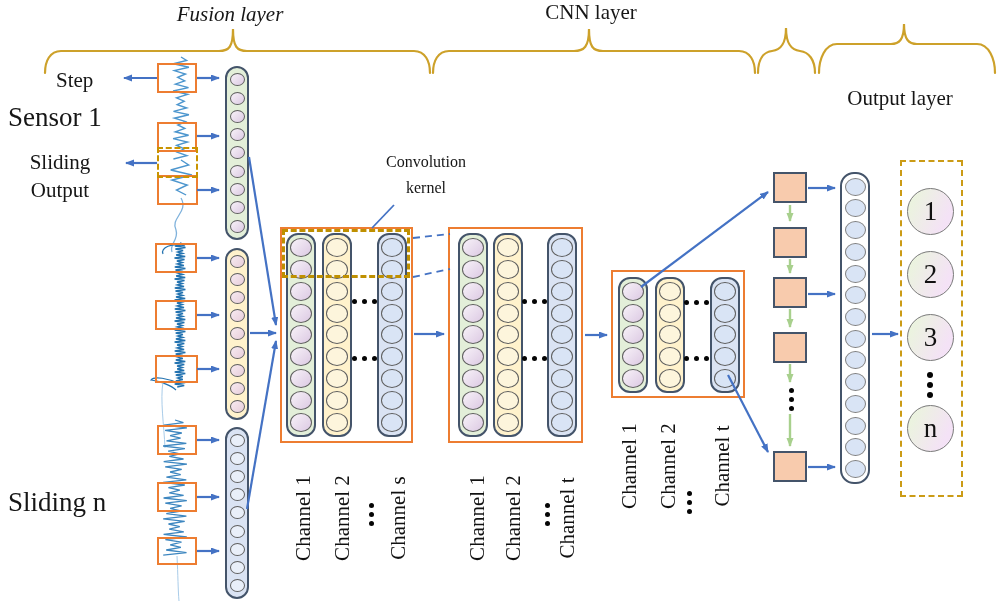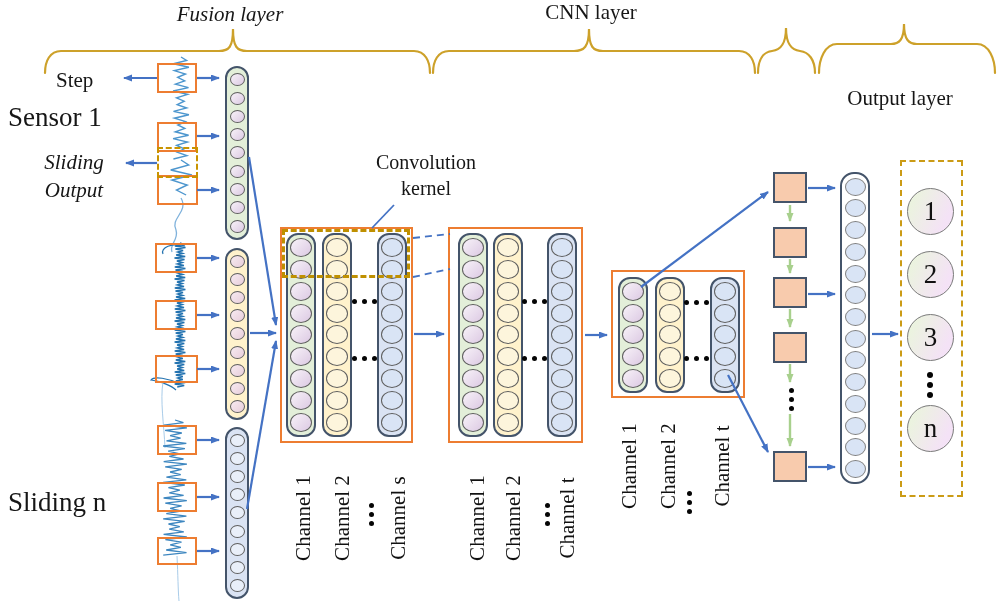--- a/index.html
+++ b/index.html
@@ -7,21 +7,21 @@
           font-family:"Liberation Serif","DejaVu Serif",serif;color:#111;}
   .layer{position:absolute;left:0;top:0;}
   .under{z-index:1;}
   .arrows{z-index:3;pointer-events:none;}
 
   
   .lbl{position:absolute;white-space:nowrap;color:#161616;}
   .brace-label{font-size:21px;transform:translateX(-50%);z-index:2;}
   .sensor-label{font-size:27px;z-index:2;}
   .small-label{font-size:21px;z-index:2;}
-  .conv-label{font-size:20px;text-align:center;line-height:26px;white-space:normal;z-index:2;}
+  .conv-label{font-size:16px;text-align:center;line-height:26px;white-space:normal;z-index:2;}
   .sw-label{font-size:21px;text-align:center;line-height:28px;white-space:normal;z-index:2;}
 
   
   .win{position:absolute;border:2px solid #ED7D31;background:transparent;box-sizing:border-box;z-index:2;}
   .win-dash{position:absolute;border:2.5px dashed #C99400;background:transparent;box-sizing:border-box;z-index:2;}
 
   
   .vcol{position:absolute;display:flex;flex-direction:column;justify-content:space-evenly;
         align-items:center;border:2px solid #44546A;border-radius:12px;box-sizing:border-box;z-index:2;}
   .bg-green{background:#E3EFD9;}
@@ -96,21 +96,21 @@
     <path class="faint" d="M177,556 C178,575 178,590 179,601"></path>
   </svg>
 
   <div class="lbl brace-label" style="left:230px;top:2px;font-style:italic;">Fusion layer</div>
   <div class="lbl brace-label" style="left:591px;top:0px;">CNN layer</div>
   <div class="lbl brace-label" style="left:900px;top:76px;margin-top:10px;">Output layer</div>
 
   <div class="lbl sensor-label" style="left:8px;top:102px;">Sensor 1</div>
   <div class="lbl sensor-label" style="left:8px;top:487px;">Sliding n</div>
   <div class="lbl small-label" style="left:56px;top:68px;">Step</div>
-  <div class="lbl sw-label" style="left:27px;top:148px;width:94px;font-style:italic;">
+  <div class="lbl sw-label" style="left:13px;top:148px;width:94px;">
     <span>Sliding</span><br>
     <span>Output</span>
   </div>
   <div class="lbl conv-label" style="left:362px;top:149px;width:128px;">
     <span>Convolution</span><br>
     <span>kernel</span>
   </div>
 
   <div class="win" style="left:157px;top:63px;width:40px;height:30px;"></div>
   <div class="win" style="left:157px;top:122px;width:40px;height:30px;"></div>

